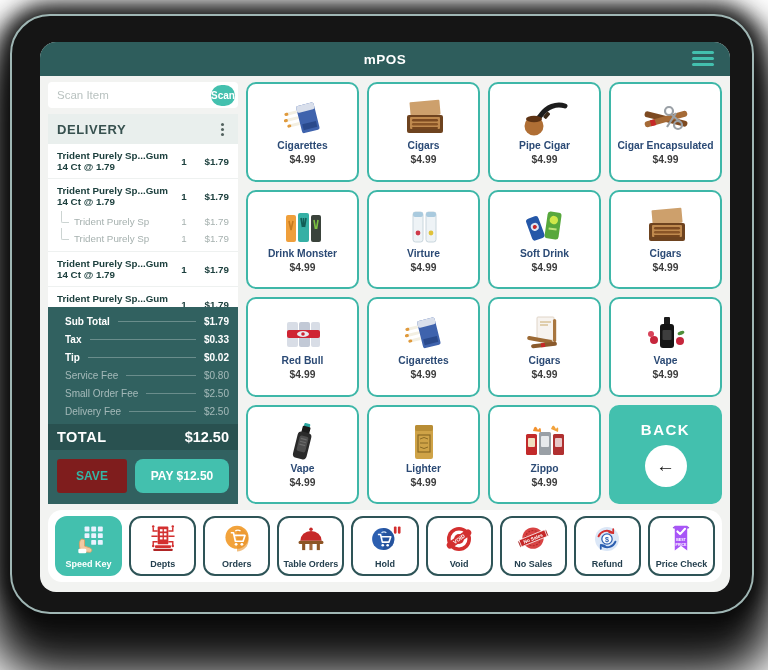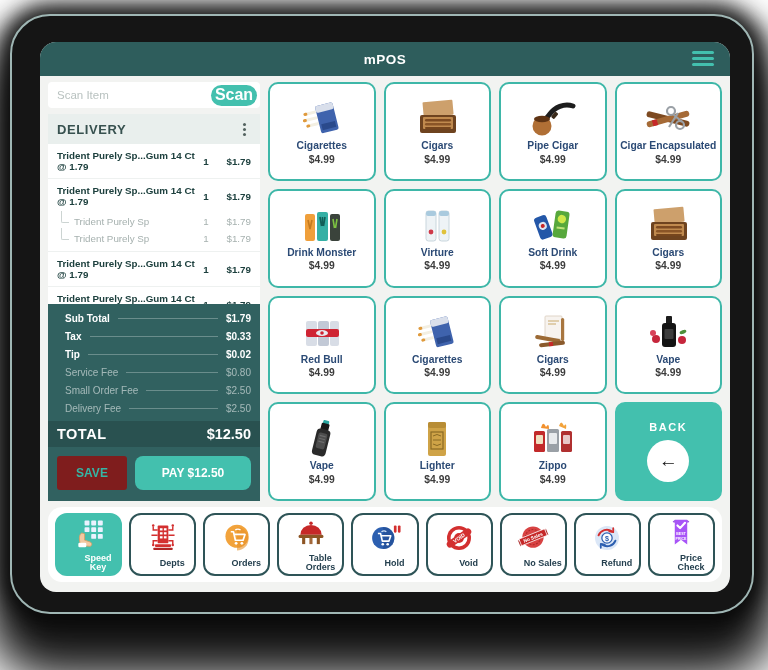--- a/index.html
+++ b/index.html
@@ -22,28 +22,28 @@
   .appbar { height:34px; background:#2e5d5c; position:relative;
             display:flex; align-items:center; justify-content:center; flex:0 0 34px;}
   .appbar .title { color:#fff; font-size:13.5px; font-weight:bold; letter-spacing:.5px; }
   .hamburger { position:absolute; right:16px; top:9px; width:22px; cursor:pointer; }
   .hamburger i { display:block; height:2.5px; background:#43c0ae; border-radius:2px; margin-bottom:3.5px; }
 
   
   .content { flex:1; display:flex; gap:8px; padding:6px 8px; min-height:0; }
 
   
-  .left { width:212px; display:flex; flex-direction:column; min-height:0; }
+  .left { width:190px; display:flex; flex-direction:column; min-height:0; }
   .scan-row { height:26px; background:#fff; border-radius:4px; display:flex;
               align-items:center; padding:0 3px 0 9px; flex:0 0 26px; }
   .scan-row input { border:none; outline:none; flex:1; font-size:11.5px; color:#444;
                     background:transparent; font-family:inherit; }
   .scan-row input::placeholder { color:#b9c2c0; }
   .scan-btn { width:48px; height:21px; border:none; border-radius:12px; background:#43c0ae;
-              color:#fff; font-size:16px; font-weight:bold; cursor:pointer; font-family:inherit;}
+              color:#fff; font-size:10px; font-weight:bold; cursor:pointer; font-family:inherit;}
   .delivery-bar { margin-top:6px; height:30px; background:#e9efed; display:flex;
                   align-items:center; padding:0 9px; flex:0 0 30px; }
   .delivery-bar .lbl { flex:1; font-size:13px; font-weight:bold; color:#37514f; letter-spacing:.6px; }
   .kebab { width:14px; cursor:pointer; }
   .kebab i { display:block; width:3px; height:3px; border-radius:50%; background:#53625f; margin:2px auto; }
 
   .items { background:#fff; flex:1; min-height:0; overflow:hidden; }
   .item-row { display:flex; align-items:center; padding:6px 9px 6px 9px;
               border-bottom:1px solid #eef1f0; cursor:pointer; }
   .item-row .nm { flex:1; font-size:9.8px; font-weight:bold; color:#1d403e; }
@@ -78,32 +78,32 @@
   .grid { flex:1; display:grid; grid-template-columns:repeat(4,1fr);
           grid-template-rows:repeat(4,1fr); gap:8px; min-height:0;border-radius:27px; }
   .card { background:#fff; border:2px solid #3eb7a8; border-radius:10px; cursor:pointer;
           display:flex; flex-direction:column; align-items:center; justify-content:center;
           padding:3px 2px; overflow:hidden; }
   .card .pic { height:42px; display:flex; align-items:center; justify-content:center; }
   .card .nm { font-size:10.3px; font-weight:bold; color:#2b4a75; text-align:center; line-height:1.12; }
   .card .pr { font-size:10.3px; font-weight:bold; color:#3d3d3d; margin-top:2px; }
   .back-tile { background:#43c0ae; border:2px solid #43c0ae; border-radius:10px; cursor:pointer;
                display:flex; flex-direction:column; align-items:center; justify-content:center; gap:7px;}
-  .back-tile .bl { color:#fff; font-size:11px; font-weight:bold; letter-spacing:1.5px; }
+  .back-tile .bl { color:#fff; font-size:15px; font-weight:bold; letter-spacing:1.5px; }
   .back-circle { width:42px; height:42px; border-radius:50%; background:#fff;
                  display:flex; align-items:center; justify-content:center;
                  font-size:19px; font-weight:bold; color:#111; }
 
   
   .toolbar { flex:0 0 72px; background:#fff; border-radius:14px; margin:0 8px 10px;
              display:flex; gap:7px; padding:6px 7px; }
   .tool-btn { flex:1; border:2px solid #2e5457; border-radius:12px; background:#fff;
               display:flex; flex-direction:column; align-items:center; justify-content:center;
               gap:1px; cursor:pointer; padding:2px 1px; }
-  .tool-btn .tl { font-size:9px; font-weight:bold; color:#25404f; text-align:center; line-height:1;margin-left:19px; }
+  .tool-btn .tl { font-size:9px; font-weight:bold; color:#25404f; text-align:center; line-height:1; }
   .tool-btn.active { background:#43c0ae; border-color:#43c0ae; }
   .tool-btn.active .tl { color:#fff; }
   .tool-btn svg { width:34px; height:32px; }
   .card svg { width:52px; height:40px; }
 </style>
 </head>
 <body>
 
 <div class="tablet">
   <div class="screen">

